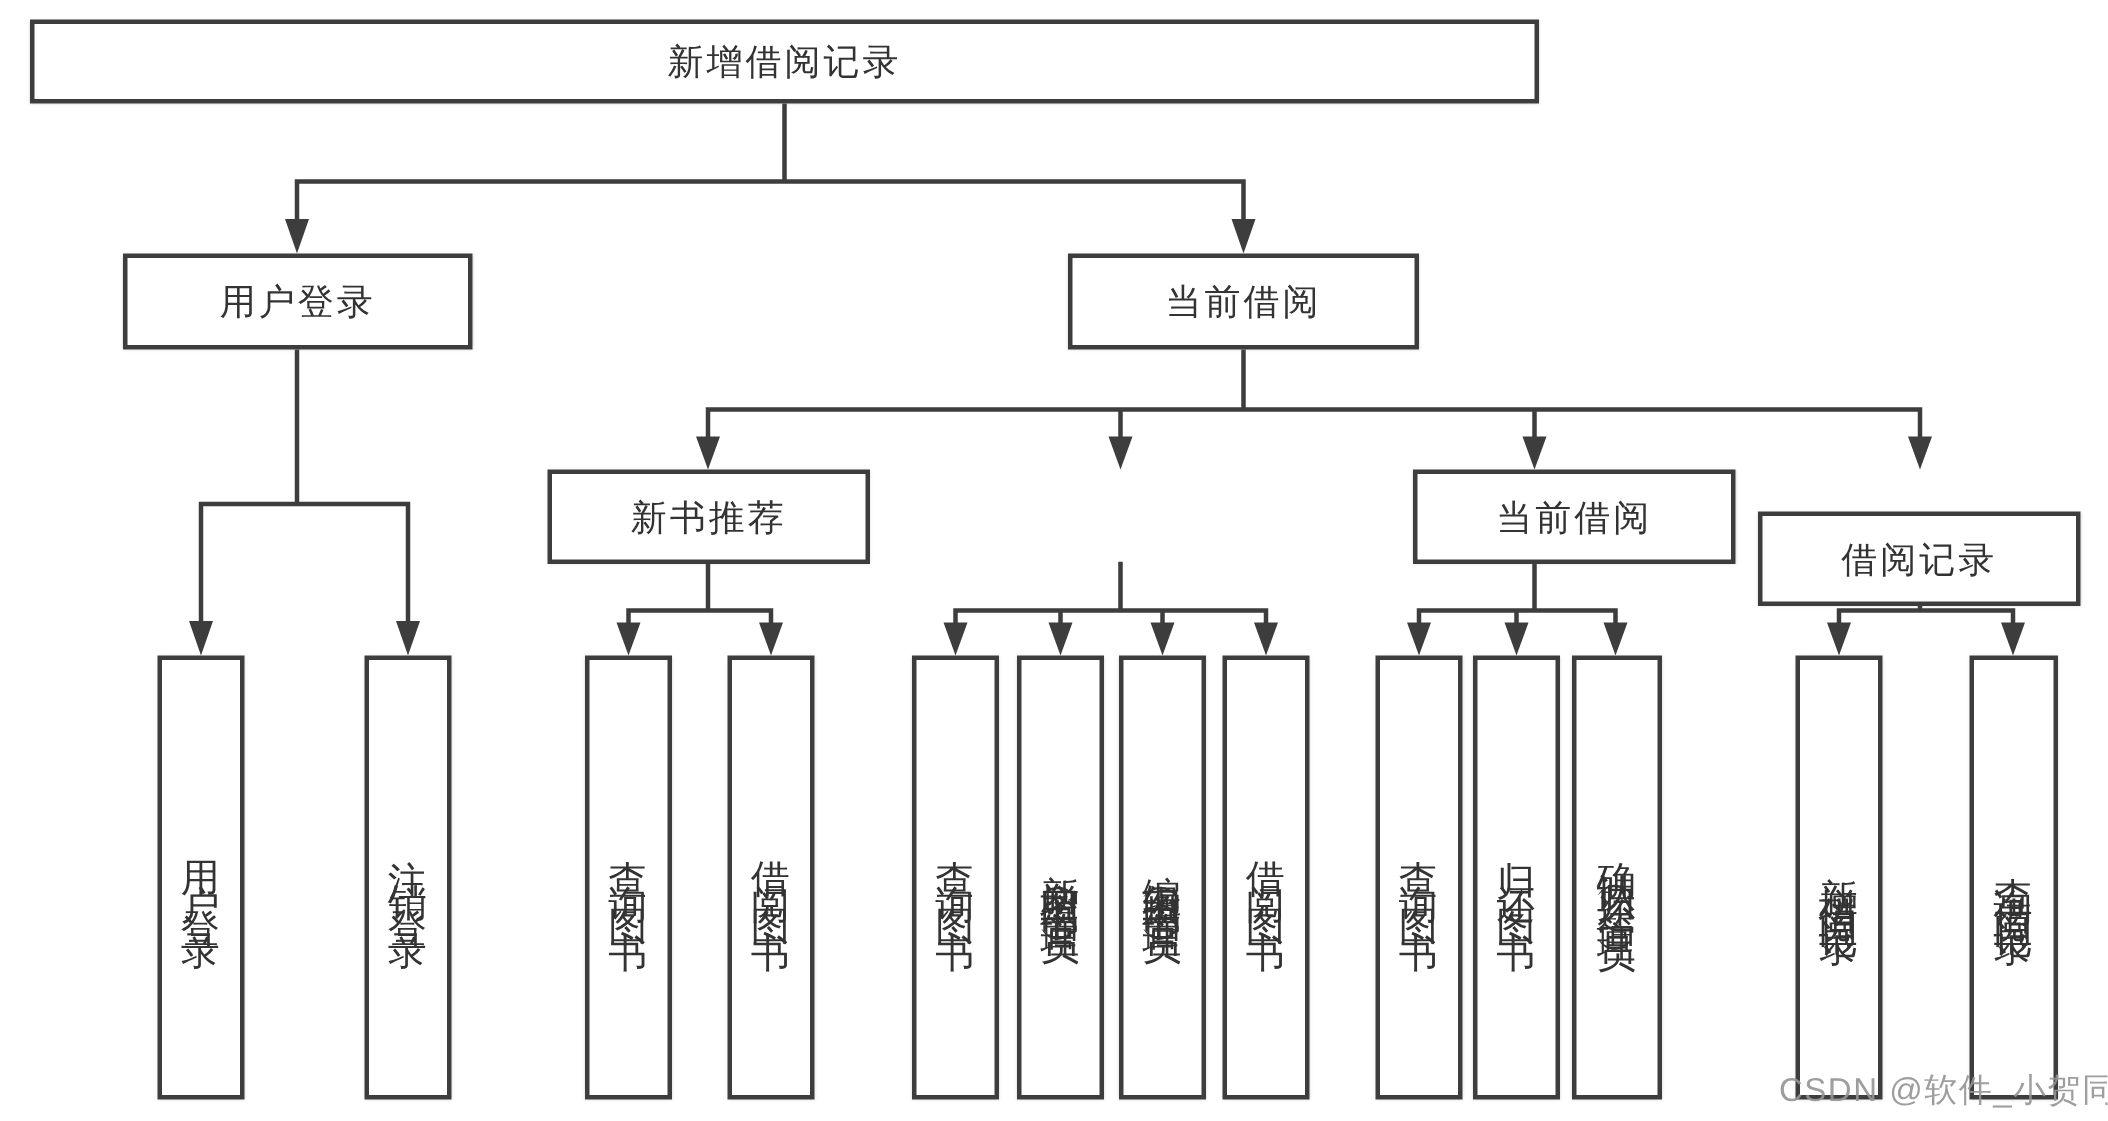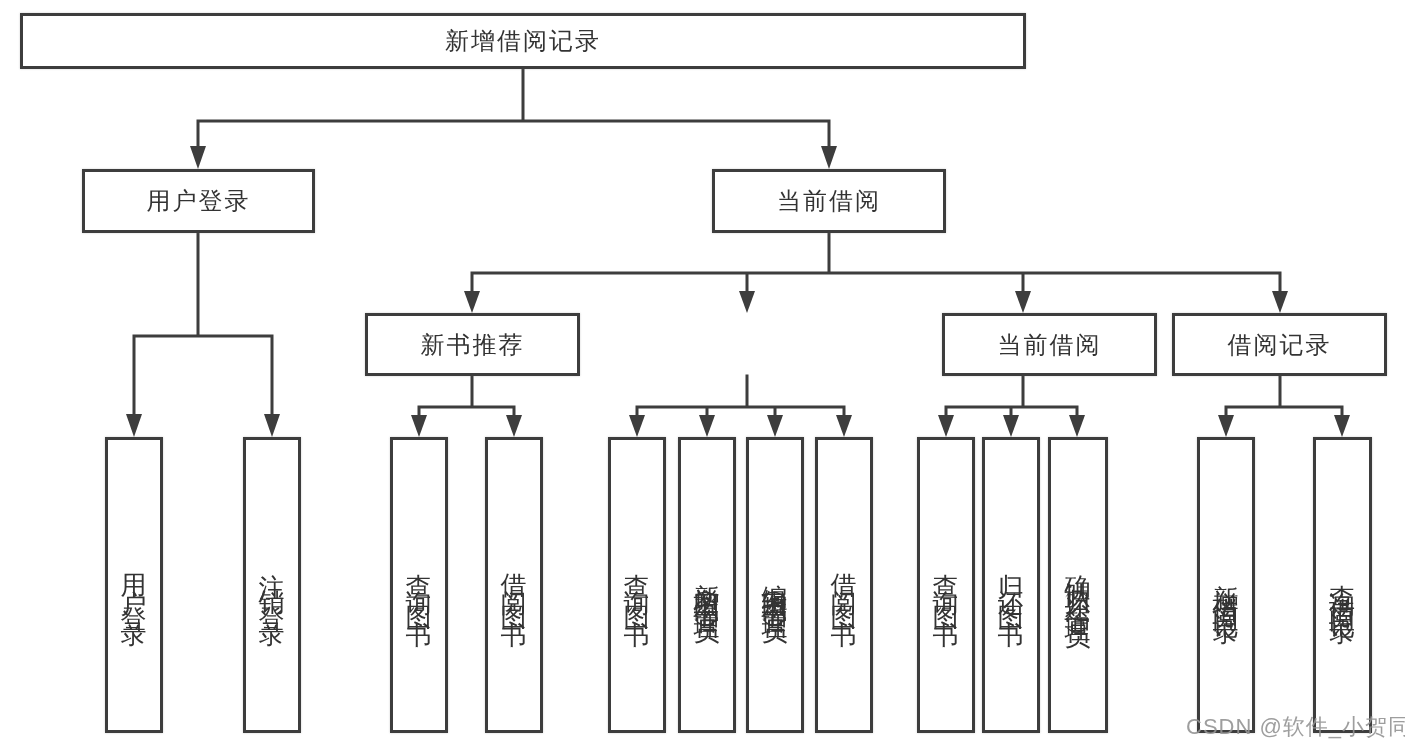--- a/index.html
+++ b/index.html
@@ -118,21 +118,21 @@
   <div class="box lvl2" style="left:712px; width:234px;">
     <span>当前借阅</span>
   </div>
 
   <div class="box lvl3" style="left:365px;">
     <span>新书推荐</span>
   </div>
   <div class="box lvl3" style="left:915px;margin-left:27px;">
     <span>当前借阅</span>
   </div>
-  <div class="box lvl3" style="left:1172px;">
+  <div class="box lvl3" style="left:1172px;margin-top:28px;">
     <span>借阅记录</span>
   </div>
 
   <div class="box lvl4 vbox" style="left:105px;">
     <span class="vtext ls4">用户登录</span>
   </div>
   <div class="box lvl4 vbox" style="left:243px;">
     <span class="vtext ls4">注销登录</span>
   </div>
 

